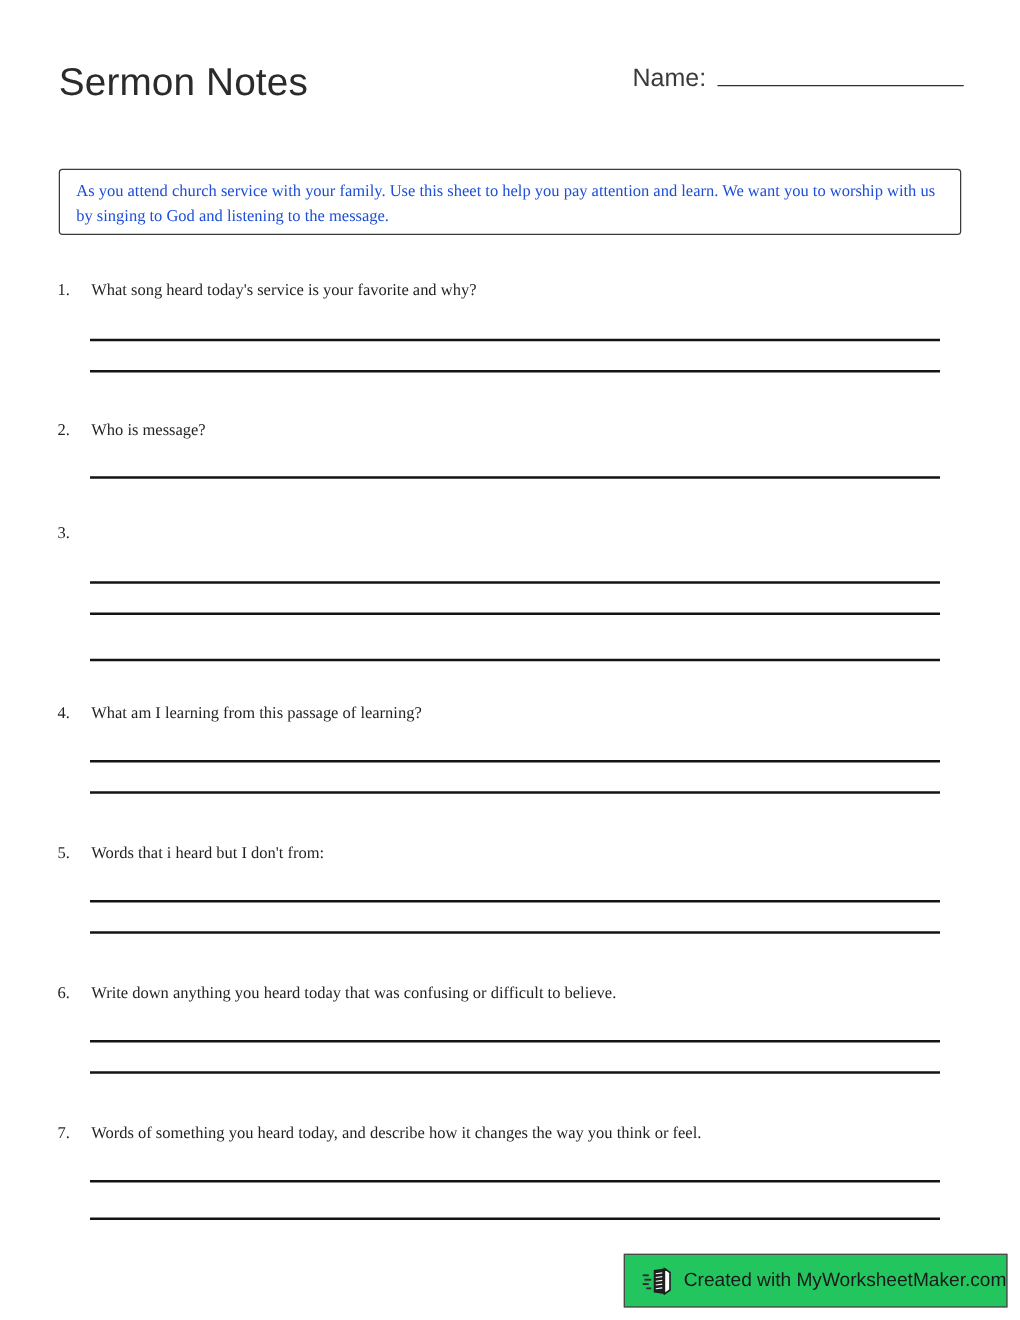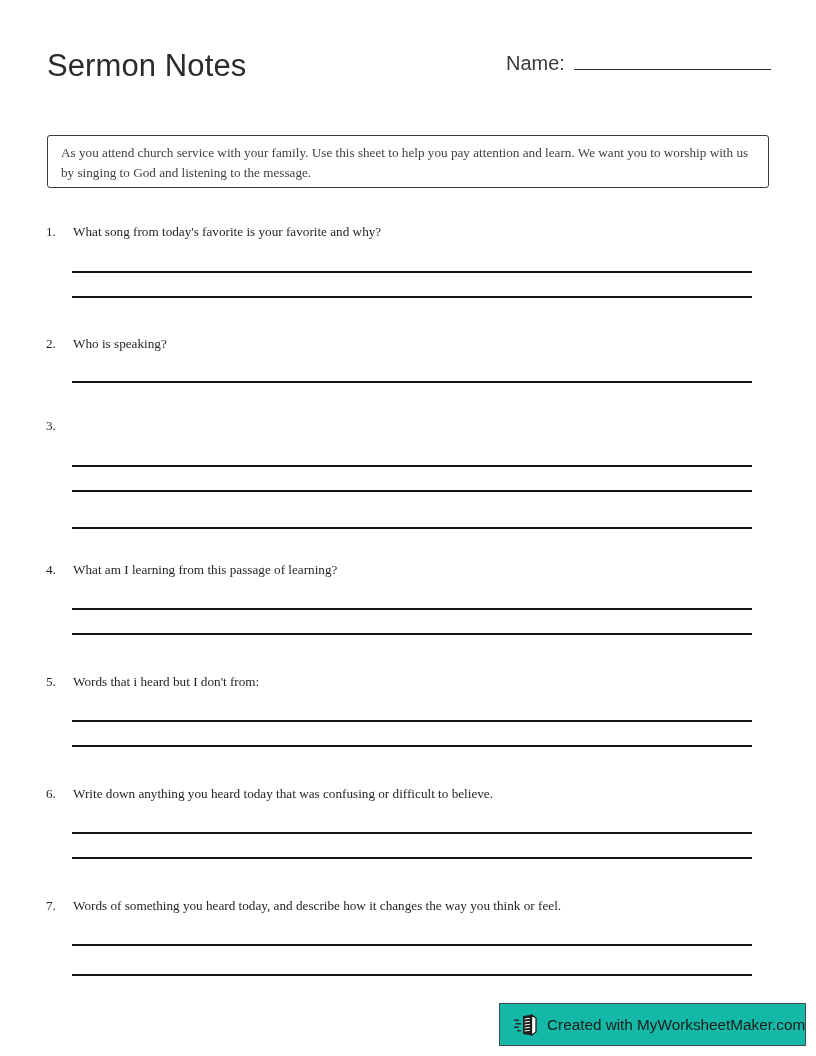--- a/index.html
+++ b/index.html
@@ -79,21 +79,21 @@
     background: #ffffff;
   }
   .instructions-text {
     position: absolute;
     left: 13px;
     top: 7px;
     width: 690px;
     font-family: "Liberation Serif", "DejaVu Serif", serif;
     font-size: 13.2px;
     line-height: 19.5px;
-    color: #404040;
+    color: #1d4ed8;
   }
 
   
   .questions {
     position: absolute;
     left: 0;
     top: 0;
     width: 816px;
   }
   .question {
@@ -136,21 +136,21 @@
 
   
   .footer-badge {
     position: absolute;
     left: 499px;
     top: 1003px;
     width: 307px;
     height: 43px;
     box-sizing: border-box;
     border: 1.2px solid #4a4a4a;
-    background: #14b8a6;
+    background: #22c55e;
     display: flex;
     align-items: center;
     padding-left: 14px;
     gap: 9px;
   }
   .footer-logo {
     width: 24px;
     height: 22px;
     flex: 0 0 auto;
     display: block;
@@ -177,29 +177,29 @@
   </div>
 
   <div class="instructions">
     <div class="instructions-text">As you attend church service with your family. Use this sheet to help you pay attention and learn. We want you to worship with us by singing to God and listening to the message.</div>
   </div>
 
   <div class="questions" id="questions-root">
       <div class="question" style="top: 0px;">
         <div class="q-head" style="top: 224px;">
           <span class="q-num">1.</span>
-          <span class="q-text">What song from today's favorite is your favorite and why?</span>
+          <span class="q-text">What song heard today's service is your favorite and why?</span>
         </div>
         <div class="answer-line" style="top: 271px;"></div>
         <div class="answer-line" style="top: 296px;"></div>
       </div>
       <div class="question" style="top: 0px;">
         <div class="q-head" style="top: 336px;">
           <span class="q-num">2.</span>
-          <span class="q-text">Who is speaking?</span>
+          <span class="q-text">Who is message?</span>
         </div>
         <div class="answer-line" style="top: 381px;"></div>
       </div>
       <div class="question" style="top: 0px;">
         <div class="q-head" style="top: 418px;">
           <span class="q-num">3.</span>
         </div>
         <div class="answer-line" style="top: 465px;"></div>
         <div class="answer-line" style="top: 490px;"></div>
         <div class="answer-line" style="top: 527px;"></div>

